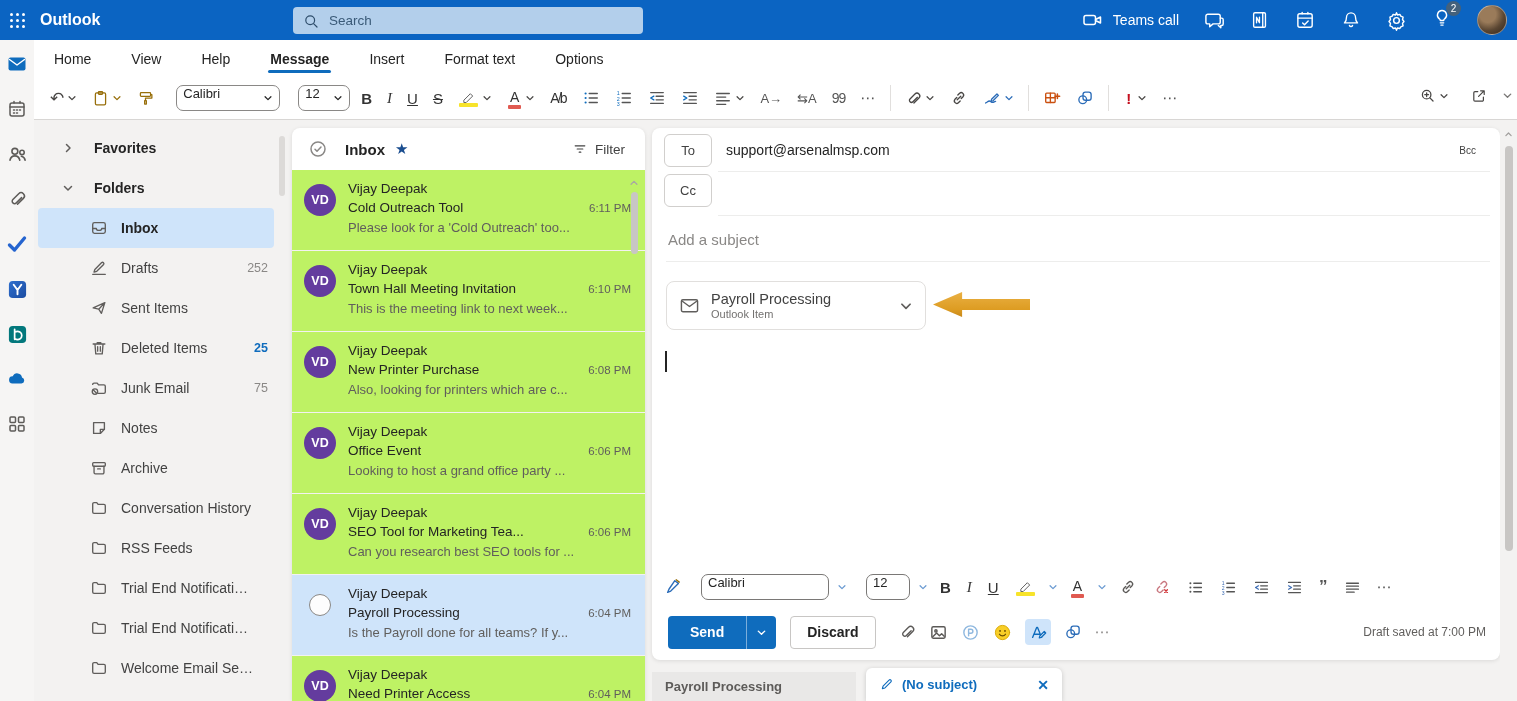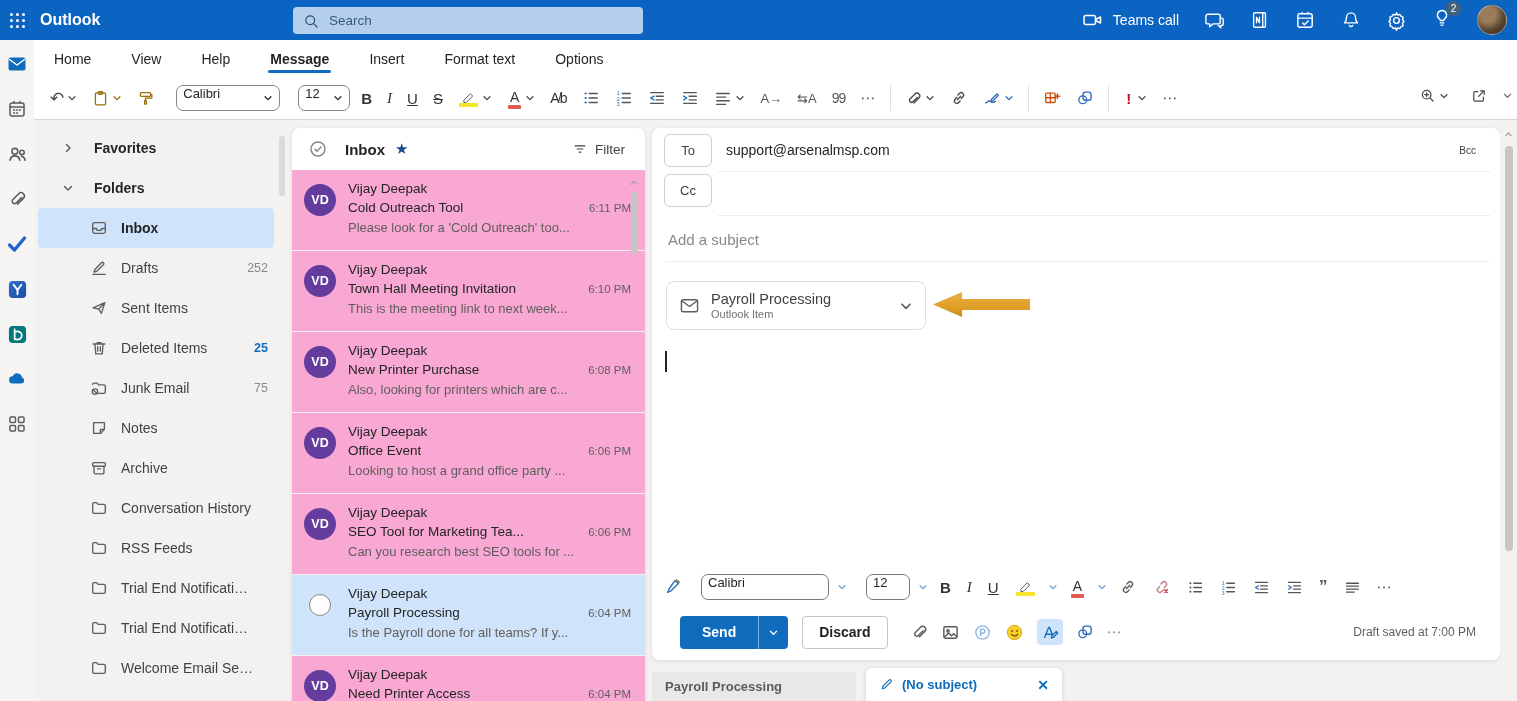--- a/index.html
+++ b/index.html
@@ -64,21 +64,21 @@
   .cnt.accent{color:#0f6cbd;font-weight:700;}
   .frow.selected{background:#cfe4fa;border-radius:4px;margin:0 12px 0 4px;padding-left:52px;font-weight:600;color:#242424;}
   .fp-scroll{position:absolute;right:1px;top:8px;width:6px;height:60px;background:#dcdad8;border-radius:3px;}
 
   
   .listpane{position:absolute;left:292px;top:128px;width:353px;bottom:0;background:#fff;border-radius:8px 8px 0 0;box-shadow:0 1px 4px rgba(0,0,0,.10);z-index:6;overflow:hidden;}
   .listhead{height:42px;display:flex;align-items:center;padding:0 20px 0 16px;}
   .listhead .title{font-size:15px;font-weight:700;color:#242424;margin-left:17px;}
   .listhead .star{color:#1a4d8f;font-size:15px;margin-left:10px;}
   .filter{margin-left:auto;display:flex;align-items:center;gap:7px;color:#424242;font-size:13.5px;cursor:pointer;}
-  .mailitem{height:81px;border-bottom:1px solid #f3f2f1;position:relative;padding:9px 58px 0 56px;cursor:pointer;background:#f9a8d4;}
+  .mailitem{height:81px;border-bottom:1px solid #f3f2f1;position:relative;padding:9px 58px 0 56px;cursor:pointer;background:#bef264;}
   .mailitem.selected{background:#cfe4fa;}
   .m-av{position:absolute;left:12px;top:14px;width:32px;height:32px;border-radius:50%;background:#643c9e;color:#fff;font-size:12.5px;font-weight:700;display:flex;align-items:center;justify-content:center;}
   .m-radio{position:absolute;left:17px;top:19px;width:22px;height:22px;border-radius:50%;border:1.5px solid #8a8886;background:#fdfdfd;}
   .m-sender{font-size:13.5px;color:#242424;line-height:19px;white-space:nowrap;overflow:hidden;}
   .m-l2{display:flex;justify-content:space-between;align-items:baseline;line-height:19px;}
   .m-subj{font-size:13.5px;color:#242424;white-space:nowrap;overflow:hidden;text-overflow:ellipsis;}
   .m-time{font-size:11.5px;color:#605e5c;flex:none;margin-left:8px;position:relative;right:-44px;}
   .m-prev{font-size:13px;color:#605e5c;line-height:20px;white-space:nowrap;overflow:hidden;}
   .list-scroll-up{position:absolute;right:6px;top:50px;color:#a8a6a4;}
   .list-scroll{position:absolute;right:7px;top:64px;width:7px;height:62px;border-radius:4px;background:#c8c6c4;}
@@ -98,21 +98,21 @@
   .subjline{position:absolute;left:14px;right:10px;bottom:0;border-bottom:1px solid #ededec;}
   .attachcard{position:absolute;left:14px;top:153px;width:260px;height:49px;border:1px solid #e1dfdd;border-radius:8px;display:flex;align-items:center;padding:0 12px;gap:11px;cursor:pointer;background:#fff;}
   .attachcard .ic{color:#605e5c;}
   .at-title{font-size:14.5px;color:#424242;line-height:17px;}
   .at-sub{font-size:11px;color:#737170;}
   .at-chev{margin-left:auto;color:#605e5c;}
   .caret{position:absolute;left:13px;top:223px;width:1.5px;height:21px;background:#242424;}
   .ctool{position:absolute;left:0;right:0;top:442px;height:34px;display:flex;align-items:center;gap:8px;padding-left:12px;color:#5b5957;}
   .ctool .selbox{border-color:#7a7876;}
   .bluechev{color:#6b9bd2;}
-  .sendrow{position:absolute;left:16px;right:0;top:487px;height:34px;display:flex;align-items:center;padding:0 24px 0 12px;gap:10px;}
+  .sendrow{position:absolute;left:4px;right:0;top:487px;height:34px;display:flex;align-items:center;padding:0 14px 0 12px;gap:10px;}
   .sendbtn{display:flex;height:33px;border-radius:4px;overflow:hidden;cursor:pointer;}
   .sendmain{background:#0f6cbd;color:#fff;font-size:14px;font-weight:600;display:flex;align-items:center;padding:0 22px;}
   .sendchev{background:#0f6cbd;color:#fff;display:flex;align-items:center;padding:0 9px;border-left:1px solid rgba(255,255,255,.45);}
   .discard{height:33px;border:1px solid #c8c6c4;border-radius:4px;background:#fff;font-size:14px;font-weight:600;color:#242424;padding:0 16px;margin-left:4px;cursor:pointer;}
   .sendicons{display:flex;align-items:center;gap:13px;margin-left:12px;color:#5b5957;}
   .togglesel{background:#cfe4fa;border-radius:4px;padding:4px;}
   .draftstatus{margin-left:auto;font-size:12px;color:#605e5c;}
 
   
   .annot{position:absolute;left:933px;top:292px;width:97px;height:25px;z-index:15;

